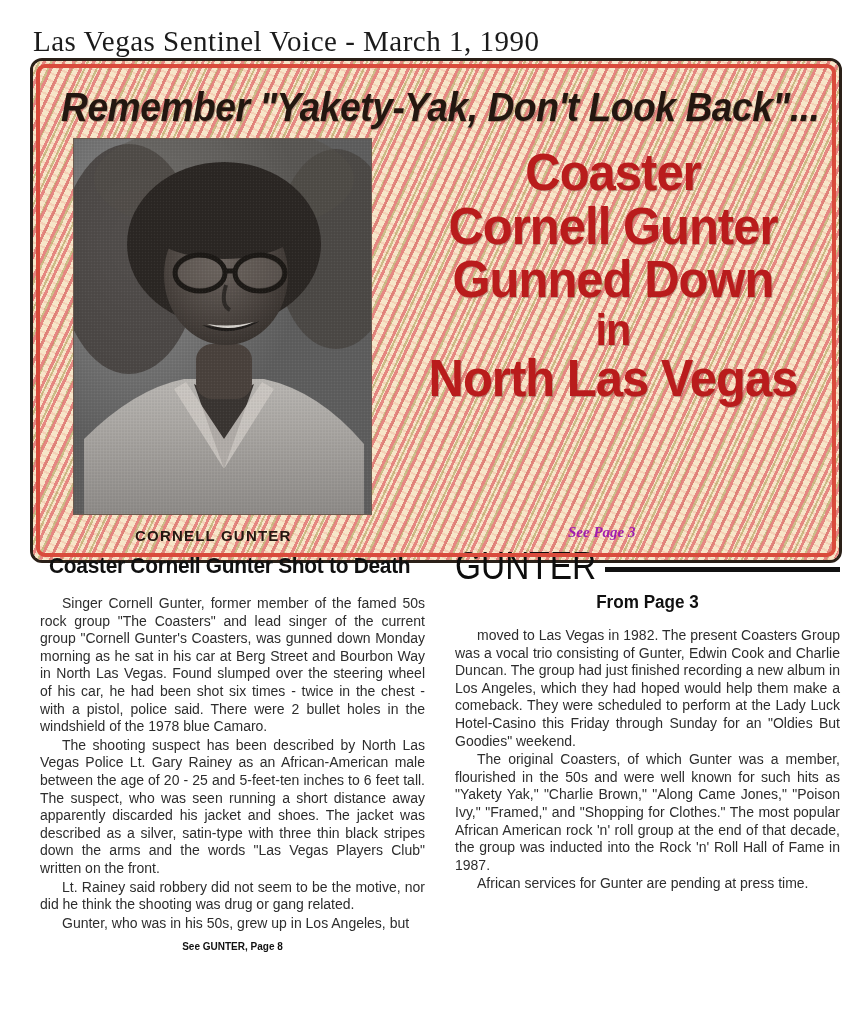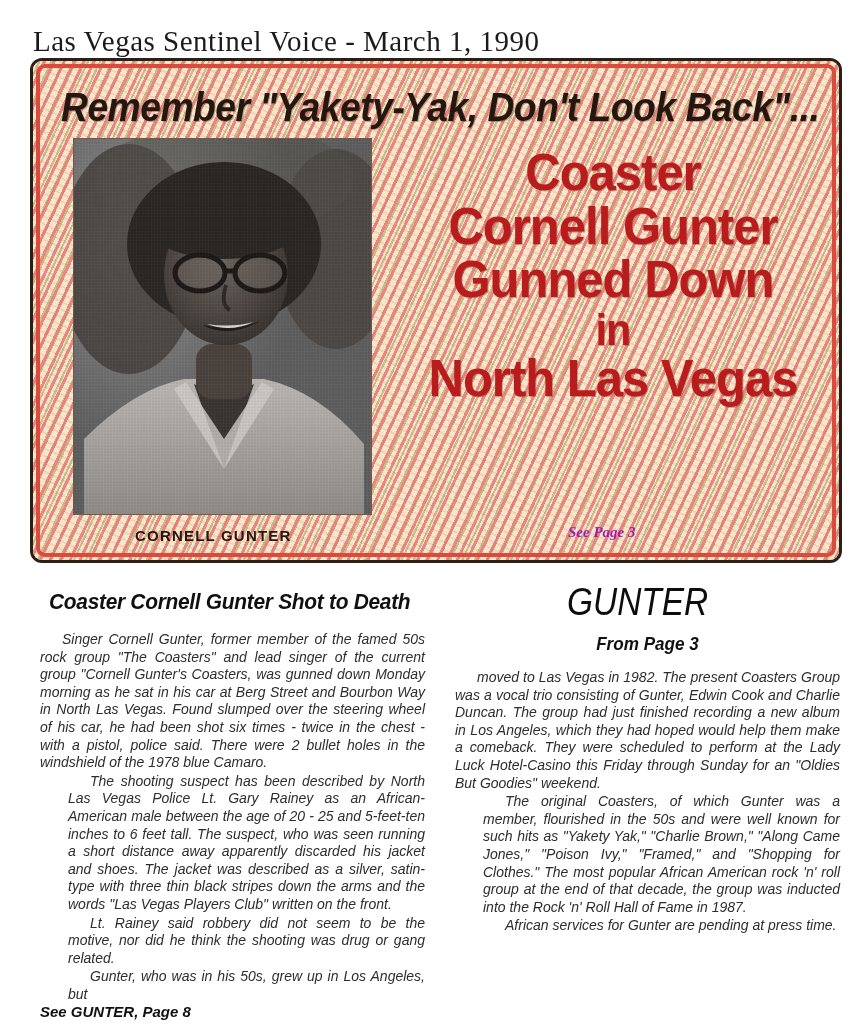--- a/index.html
+++ b/index.html
@@ -144,24 +144,23 @@
     transform: scaleX(0.94);
   }
   .main-head .hl.small {
     font-size: 44px;
   }
 
   
   .story {
     position: absolute;
     left: 40px;
-    top: 589px;
+    top: 553px;
     width: 800px;
     height: 425px;
-    font-style: italic;
   }
   .col {
     position: absolute;
     top: 0;
     width: 385px;
   }
   .col-left  { left: 0; }
   .col-right { left: 415px; }
 
   .story-head {
@@ -173,21 +172,20 @@
     transform: scaleX(0.95);
     transform-origin: left top;
     white-space: nowrap;
     margin: 0 0 16px 9px;
   }
 
   .jump-head-row {
     display: flex;
     align-items: center;
     margin: -8px 0 0 0;
-    flex-direction: column;
   }
   .jump-head {
     font-family: "Liberation Sans", sans-serif;
     font-weight: normal;
     font-size: 38px;
     letter-spacing: 0px;
     color: #0d0d0d;
     transform: scaleX(0.88);
     transform-origin: left center;
     white-space: nowrap;
@@ -211,28 +209,28 @@
 
   .body-text p {
     margin: 0 0 0 0;
     text-indent: 22px;
     text-align: justify;
     font-family: "Liberation Sans", sans-serif;
     font-size: 14px;
     line-height: 17.6px;
     color: #2d2d2d;
   }
-  .body-text p + p { margin-top: 1px; margin-left: 28px; }
+  .body-text p + p { margin-top: 1px; }
 
   .jump-line {
-    margin-top: 0;
-    text-align: left;
-    font-family: "Liberation Sans", sans-serif;
-    font-weight: bold;
-    font-size: 15px;
+    margin-top: 9px;
+    text-align: center;
+    font-family: "Liberation Sans", sans-serif;
+    font-weight: bold;
+    font-size: 10px;
     color: #111111;
   }
 </style>
 </head>
 <body>
 
 <div class="source-line">Las Vegas Sentinel Voice - March 1, 1990</div>
 
 <div class="promo-box">
   <div class="promo-texture"></div>

